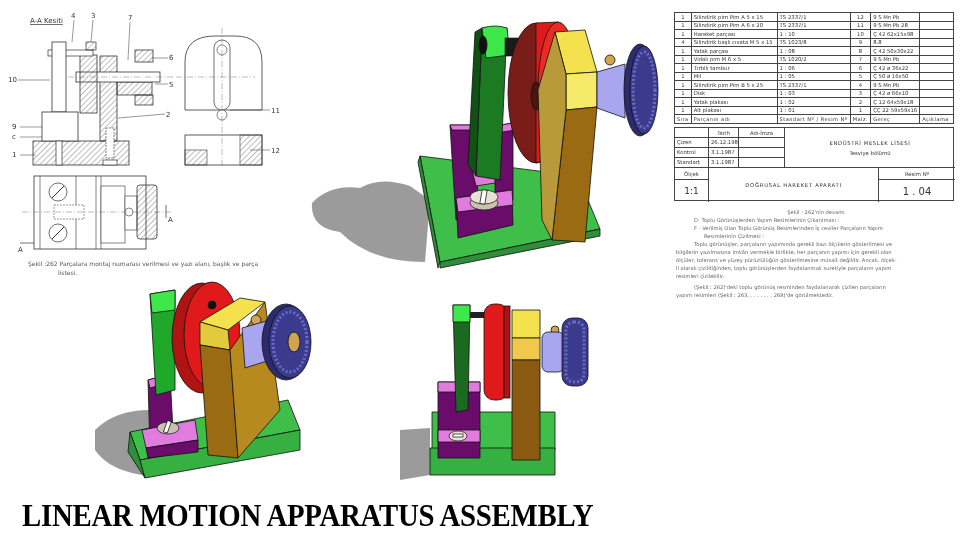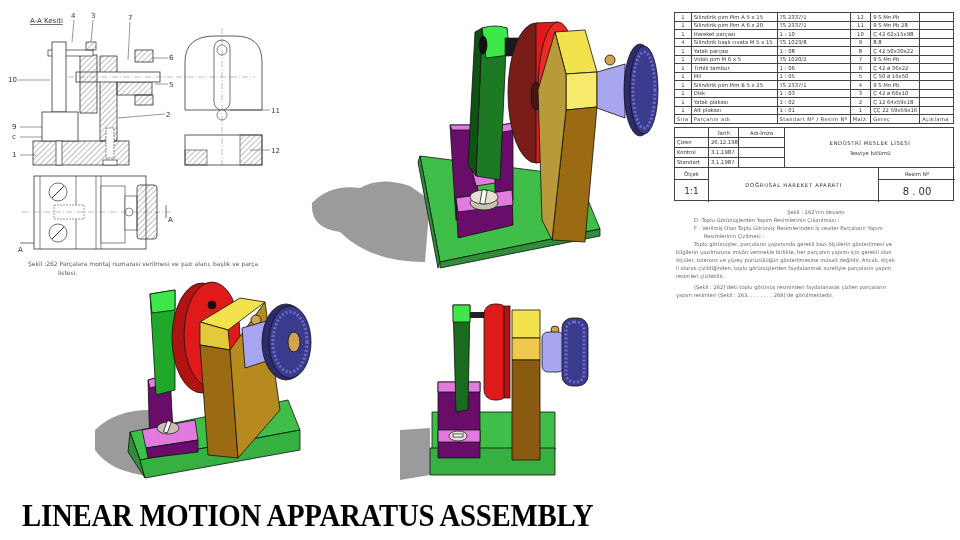--- a/index.html
+++ b/index.html
@@ -410,21 +410,21 @@
 
   <div class="tb tb-center" style="left:110px;top:0;width:170px;height:40px;flex-direction:column;border-right:none;">
     <div style="letter-spacing:0.6px">ENDÜSTRİ MESLEK LİSESİ</div>
     <div style="margin-top:4px">Tesviye bölümü</div>
   </div>
 
   <div class="tb tb-center" style="left:0;top:40px;width:34px;height:12px;">Ölçek</div>
   <div class="tb tb-center" style="left:0;top:52px;width:34px;height:22px;font-size:9px;border-bottom:none;">1:1</div>
   <div class="tb tb-center" style="left:34px;top:40px;width:170px;height:34px;letter-spacing:0.7px;border-bottom:none;">DOĞRUSAL HAREKET APARATI</div>
   <div class="tb tb-center" style="left:204px;top:40px;width:76px;height:12px;border-right:none;">Resim Nº</div>
-  <div class="tb tb-center" style="left:204px;top:52px;width:76px;height:22px;font-size:10px;border-right:none;border-bottom:none;">8 . 00</div>
+  <div class="tb tb-center" style="left:204px;top:52px;width:76px;height:22px;font-size:10px;border-right:none;border-bottom:none;">1 . 04</div>
 </div>
 
 <div id="notes" class="panel">
   <p class="center">Şekil : 262'nin devamı</p>
   <p class="indent">D- Toplu Görünüşlerden Yapım Resimlerinin Çıkarılması :</p>
   <p class="indent">F - Verilmiş Olan Toplu Görünüş Resimlerinden İş ceviler Parçaların Yapım</p>
   <p class="indent" style="padding-left:28px">Resimlerinin Çizilmesi :</p>
   <p class="indent">Toplu görünüşler, parçaların yapımında gerekli bazı ölçülerin gösterilmesi ve</p>
   <p>bilgilerin yazılmasına imkân vermekle birlikte, her parçanın yapımı için gerekli olan</p>
   <p>ölçüler, tolerans ve yüzey pürüzlülüğün gösterilmesine müsait değildir. Ancak, ölçek-</p>

